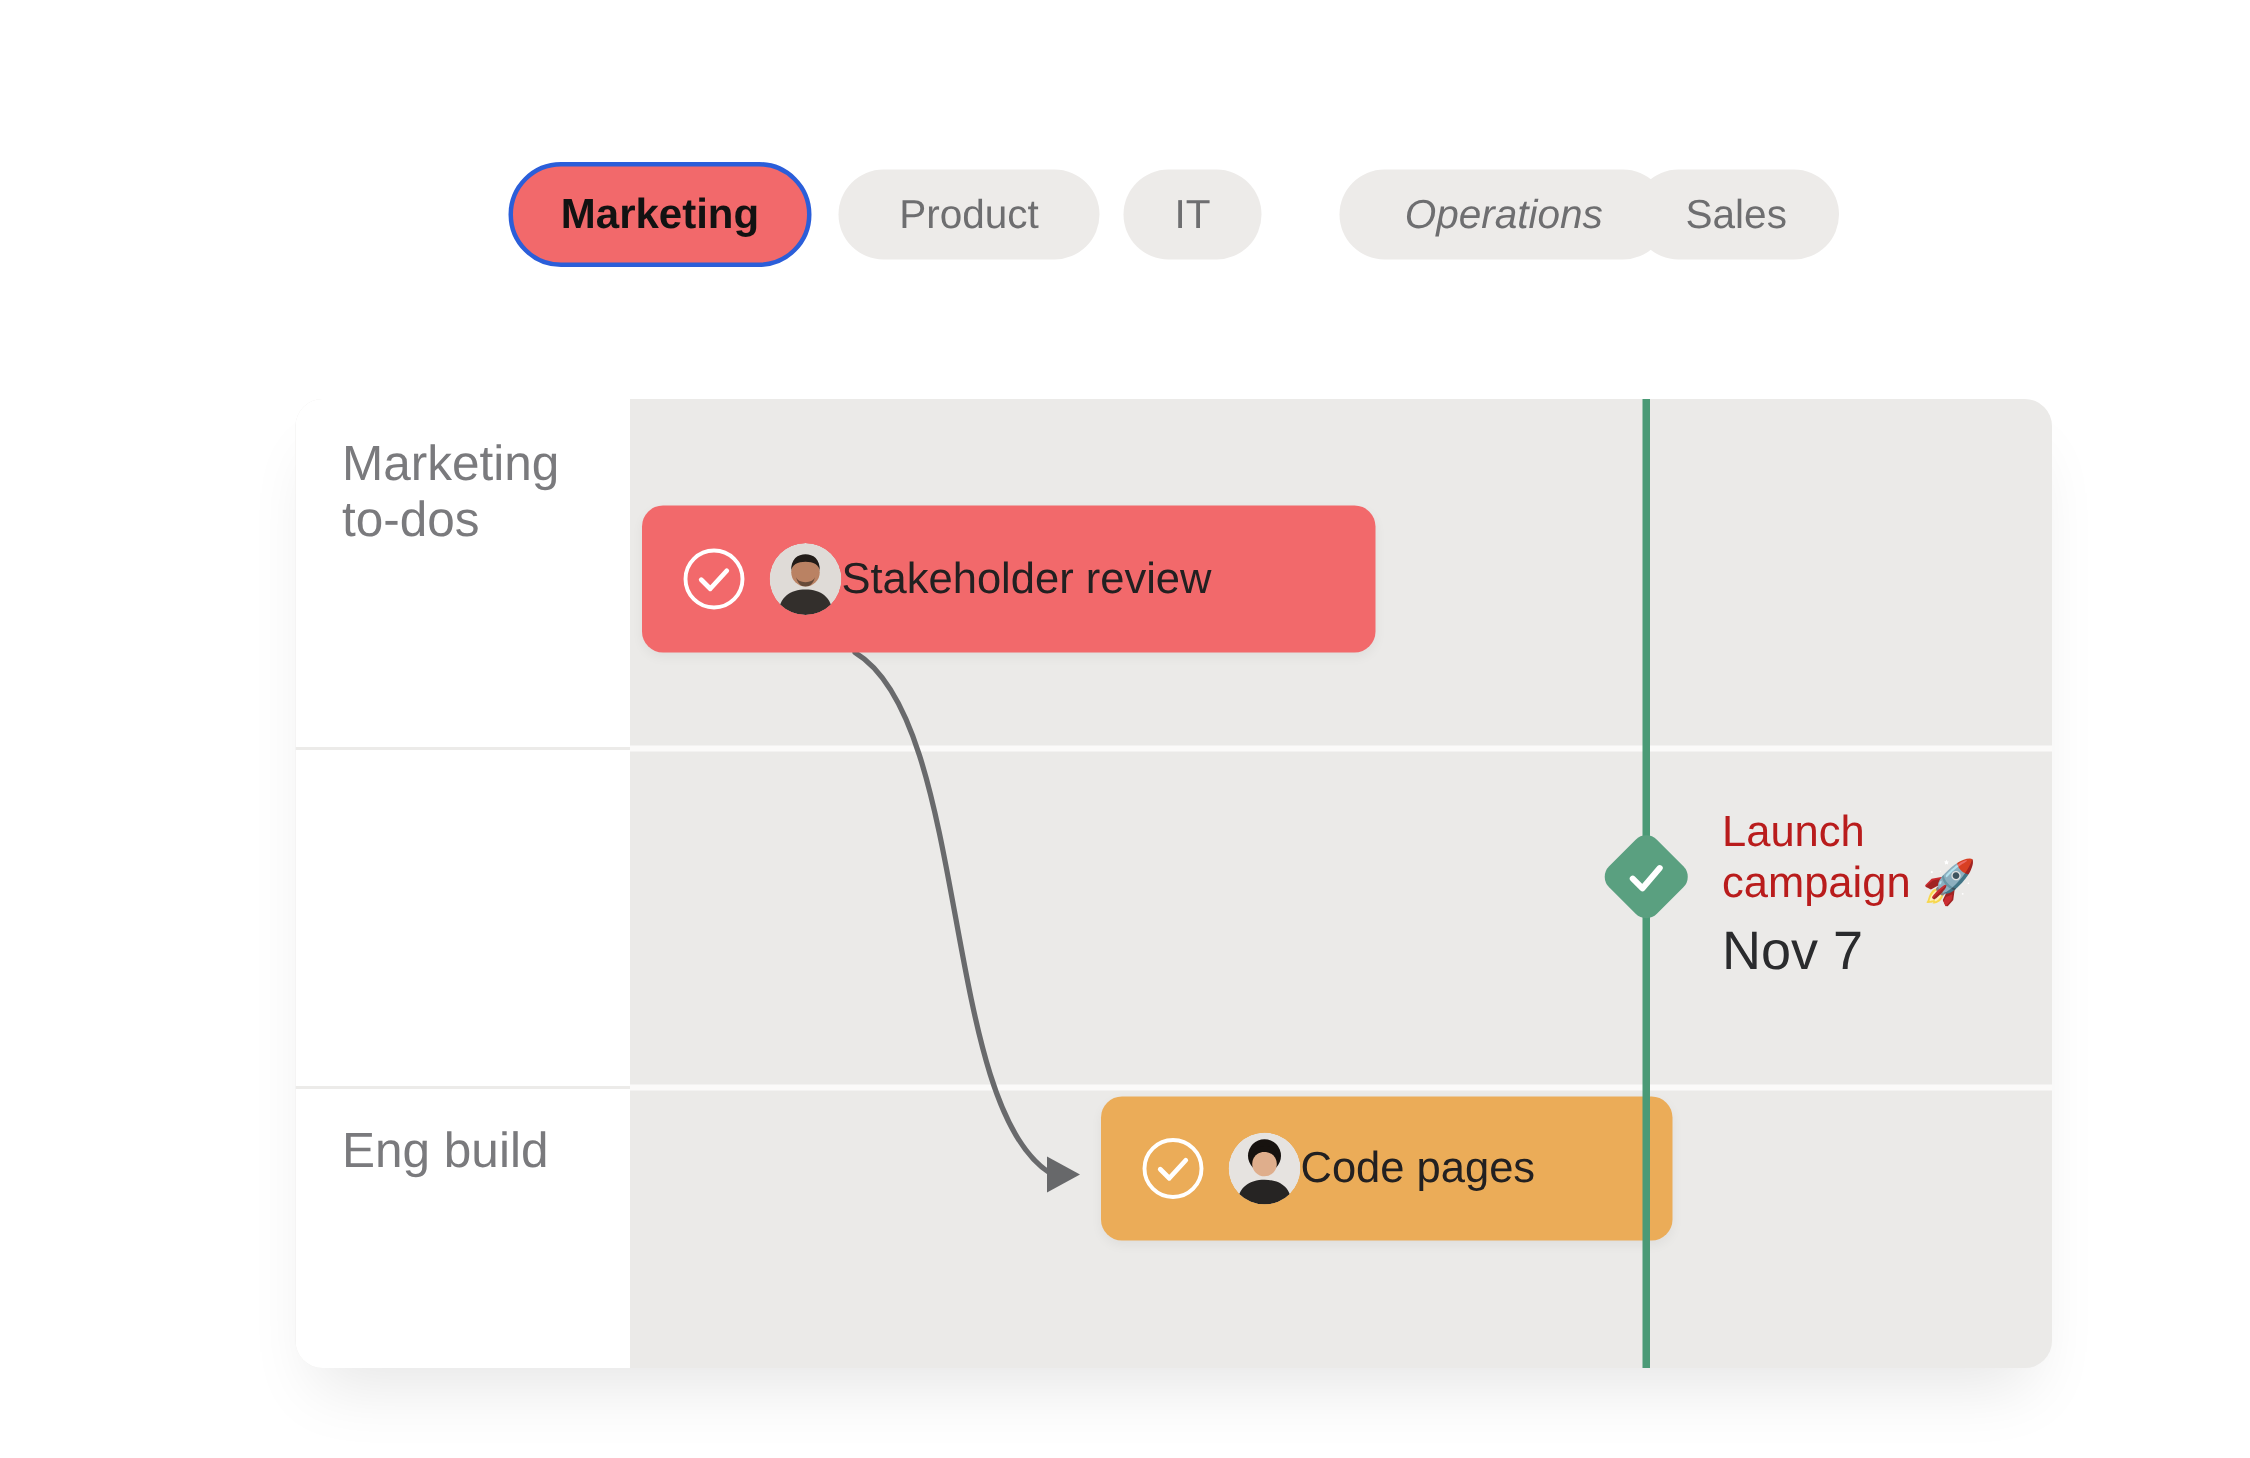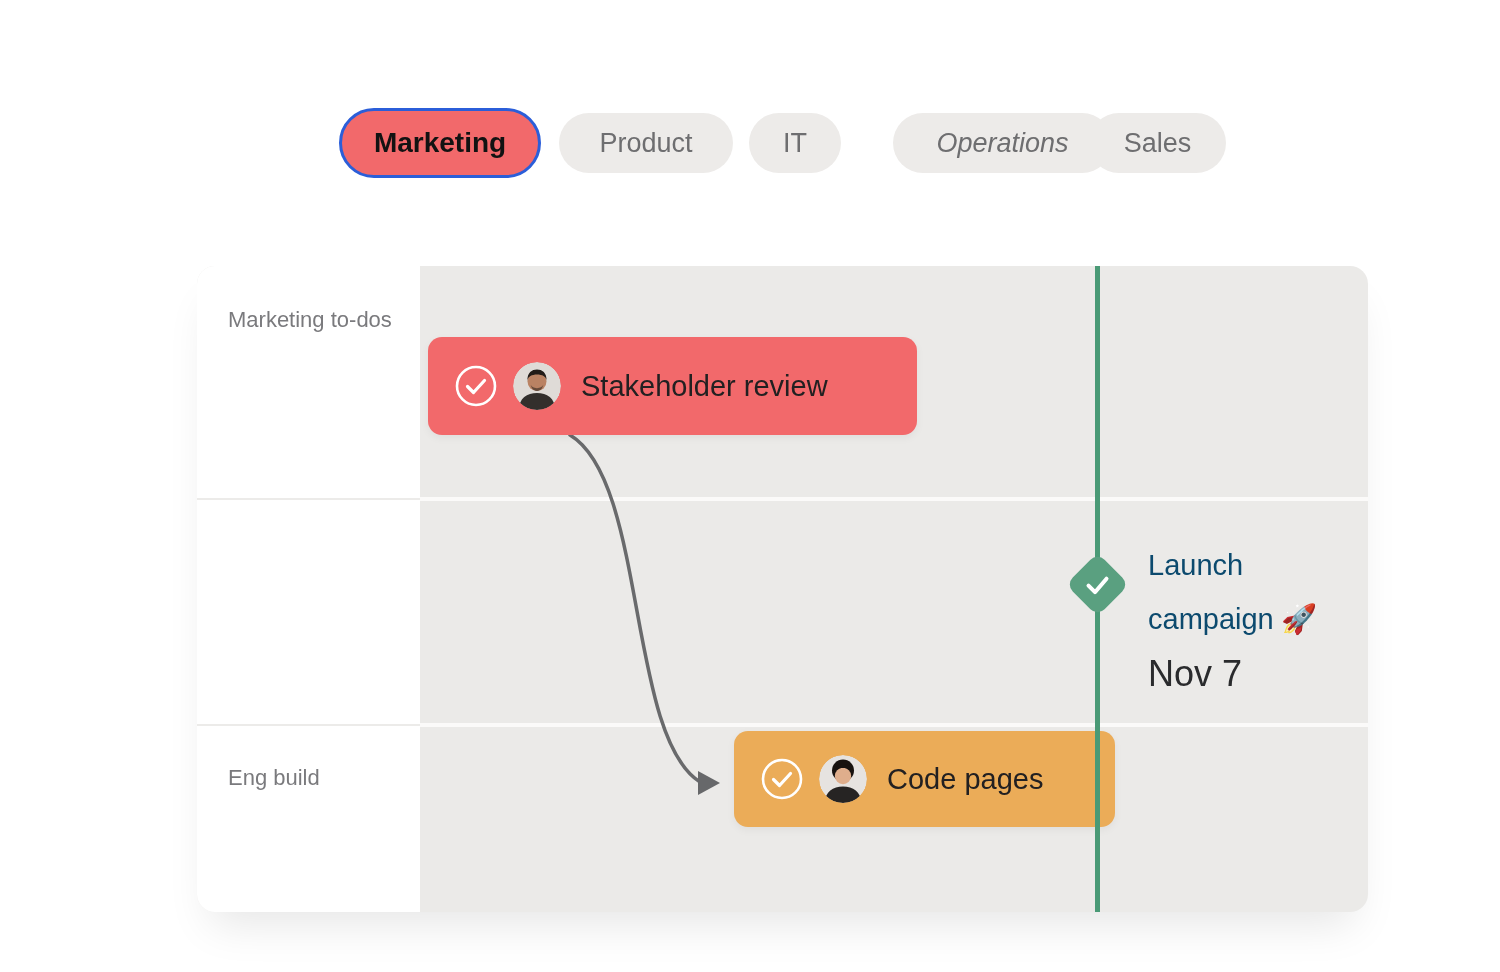--- a/index.html
+++ b/index.html
@@ -54,21 +54,21 @@
   }
   .sep-gray { position:absolute; left:223px; right:0; height:4px; background:#FBFAF9; z-index:0; }
   .sep-gray.s1 { top:231px; }
   .sep-gray.s2 { top:457px; }
   .sep-white { position:absolute; left:0; width:223px; height:2px; background:#ECEBE9; }
   .sep-white.s1 { top:232px; }
   .sep-white.s2 { top:458px; }
 
   .row-label {
     position:absolute; left:31px; width:168px;
-    font-size:22px; line-height:37px; color:#7A7A7D;margin-top:11px;
+    font-size:33px; line-height:37px; color:#7A7A7D;
   }
   .row-label.r1 { top:24px; }
   .row-label.r2 { top:256px; }
   .row-label.r3 { top:482px; }
 
   
   .milestone-line {
     position:absolute; left:898px; top:0; bottom:0;
     width:5px; background:#4A9A76; z-index:3;
   }
@@ -82,34 +82,34 @@
     display:flex; align-items:center;
     border-radius:14px;
     padding-left:27px;
     box-shadow:0 3px 8px rgba(0,0,0,0.05);
     cursor:pointer;
   }
   .task-bar.red    { left:231px; top:71px;  width:489px; height:98px; background:#F2696B; }
   .task-bar.orange { left:537px; top:465px; width:381px; height:96px; background:#EBAC58; }
   .check-icon { width:42px; height:42px; flex:0 0 auto; display:block; cursor:pointer; }
   .avatar { width:48px; height:48px; margin-left:16px; flex:0 0 auto; border-radius:50%; overflow:hidden; }
-  .bar-title { margin-left:20px; font-size:29px; color:#222021; white-space:nowrap; }
+  .bar-title { font-size:29px; color:#222021; white-space:nowrap; }
 
   
   .diamond {
     position:absolute; left:878px; top:296px;
     width:45px; height:45px;
     background:#5AA080; border-radius:10px;
     transform:rotate(45deg); z-index:4;
     display:flex; align-items:center; justify-content:center;
     cursor:pointer;
   }
   .diamond svg { transform:rotate(-45deg); display:block; }
   .milestone-label { position:absolute; left:951px; top:272px; z-index:2; }
-  .m-title { width:205px; font-size:29px; line-height:54px; color:#0c4a6e; }
+  .m-title { width:205px; font-size:29px; line-height:34px; color:#b91c1c; }
   .m-date  { margin-top:7px; font-size:36px; color:#2A2B2D; }
 </style>
 </head>
 <body>
 
 <div class="stage">
 
   <nav class="tabs-row">
     <button class="tab tab-product">Product</button>
     <button class="tab selected tab-marketing">Marketing</button>

